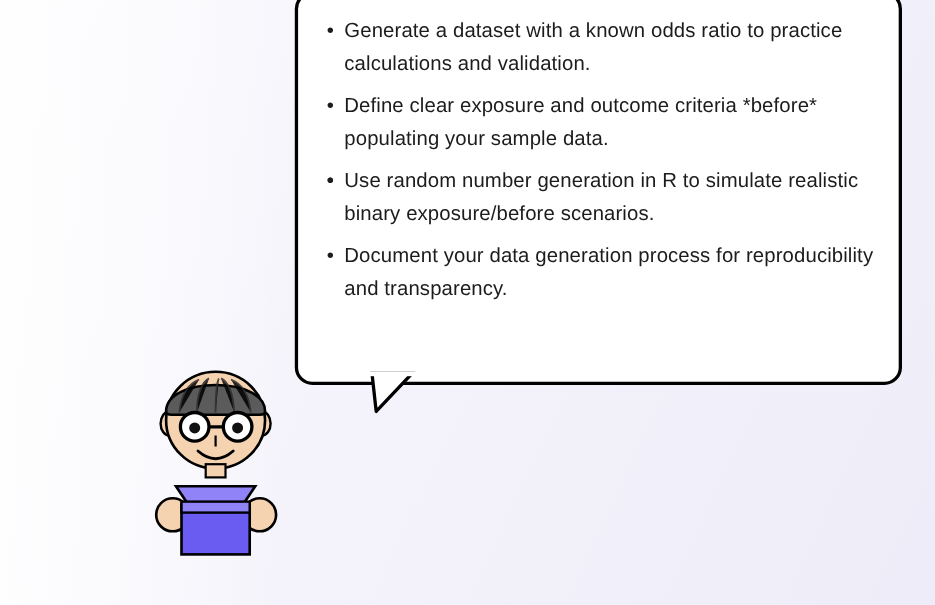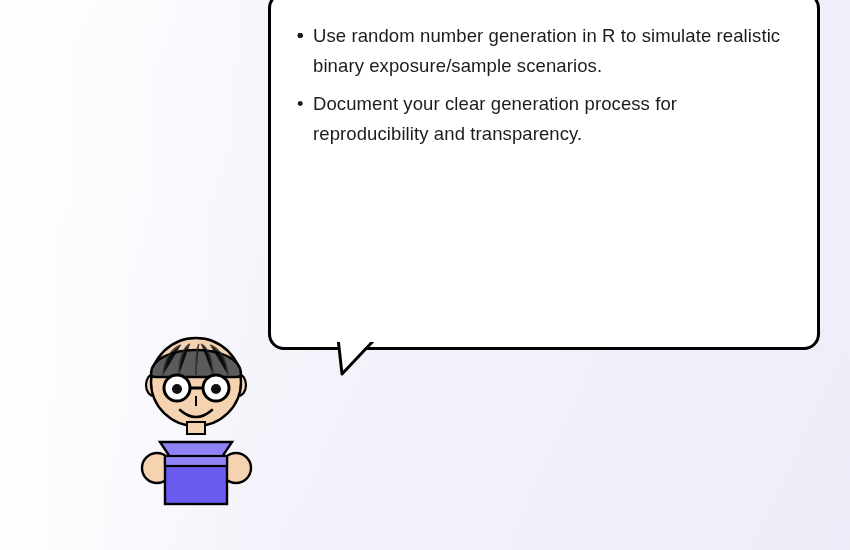--- a/index.html
+++ b/index.html
@@ -85,34 +85,36 @@
 </style>
 </head>
 <body>
 
 <div id="scene">
 
   <div class="bubble">
     <ul class="bubble-list">
       <li>
         <span class="dot">•</span>
+        <span>Generate a dataset with a known odds ratio to practice calculations and validation.</span>
+      </li>
+      <li>
+        <span class="dot">•</span>
+        <span>Define clear exposure and outcome criteria *before* populating your sample data.</span>
       </li>
       <li>
         <span class="dot">•</span>
       </li>
       <li>
         <span class="dot">•</span>
+        <span>Use random number generation in R to simulate realistic binary exposure/before scenarios.</span>
       </li>
       <li>
         <span class="dot">•</span>
-        <span>Use random number generation in R to simulate realistic binary exposure/sample scenarios.</span>
-      </li>
-      <li>
-        <span class="dot">•</span>
-        <span>Document your clear generation process for reproducibility and transparency.</span>
+        <span>Document your data generation process for reproducibility and transparency.</span>
       </li>
     </ul>
   </div>
 
   <svg class="tail" viewBox="0 0 60 40">
     <path d="M8,0 L46,0 L12,36 Z" fill="#ffffff" stroke="#000000" stroke-width="3" stroke-linejoin="round"></path>
     <rect x="6" y="-6" width="44" height="10" fill="#ffffff"></rect>
   </svg>
 
   <svg class="character" viewBox="0 0 145 190">

